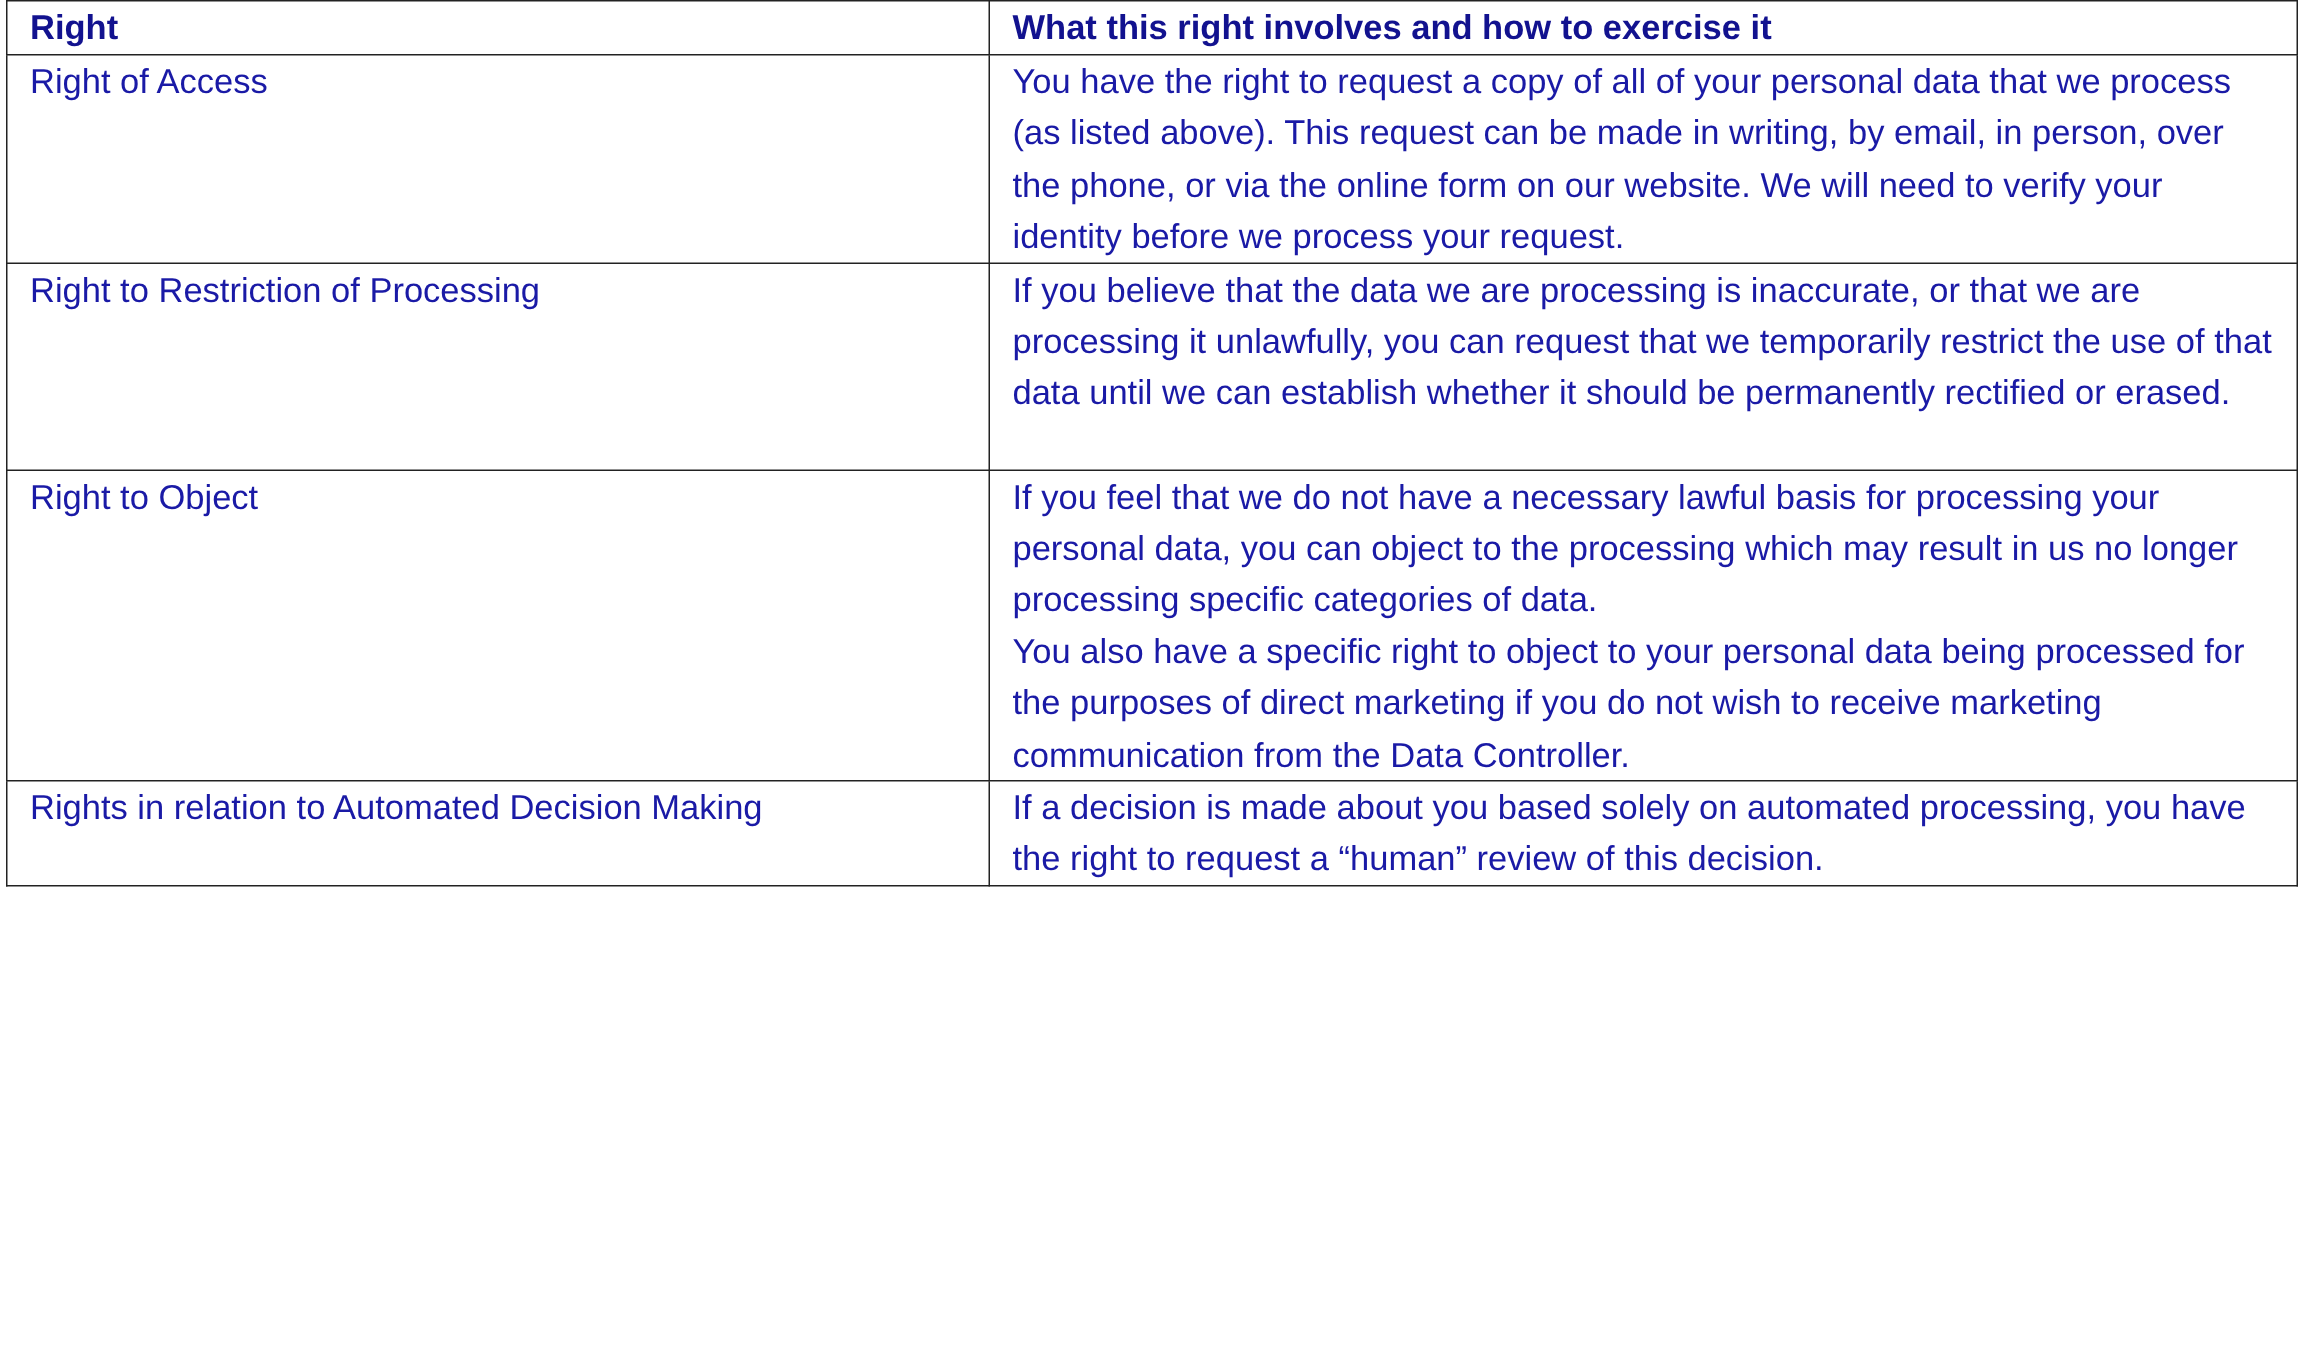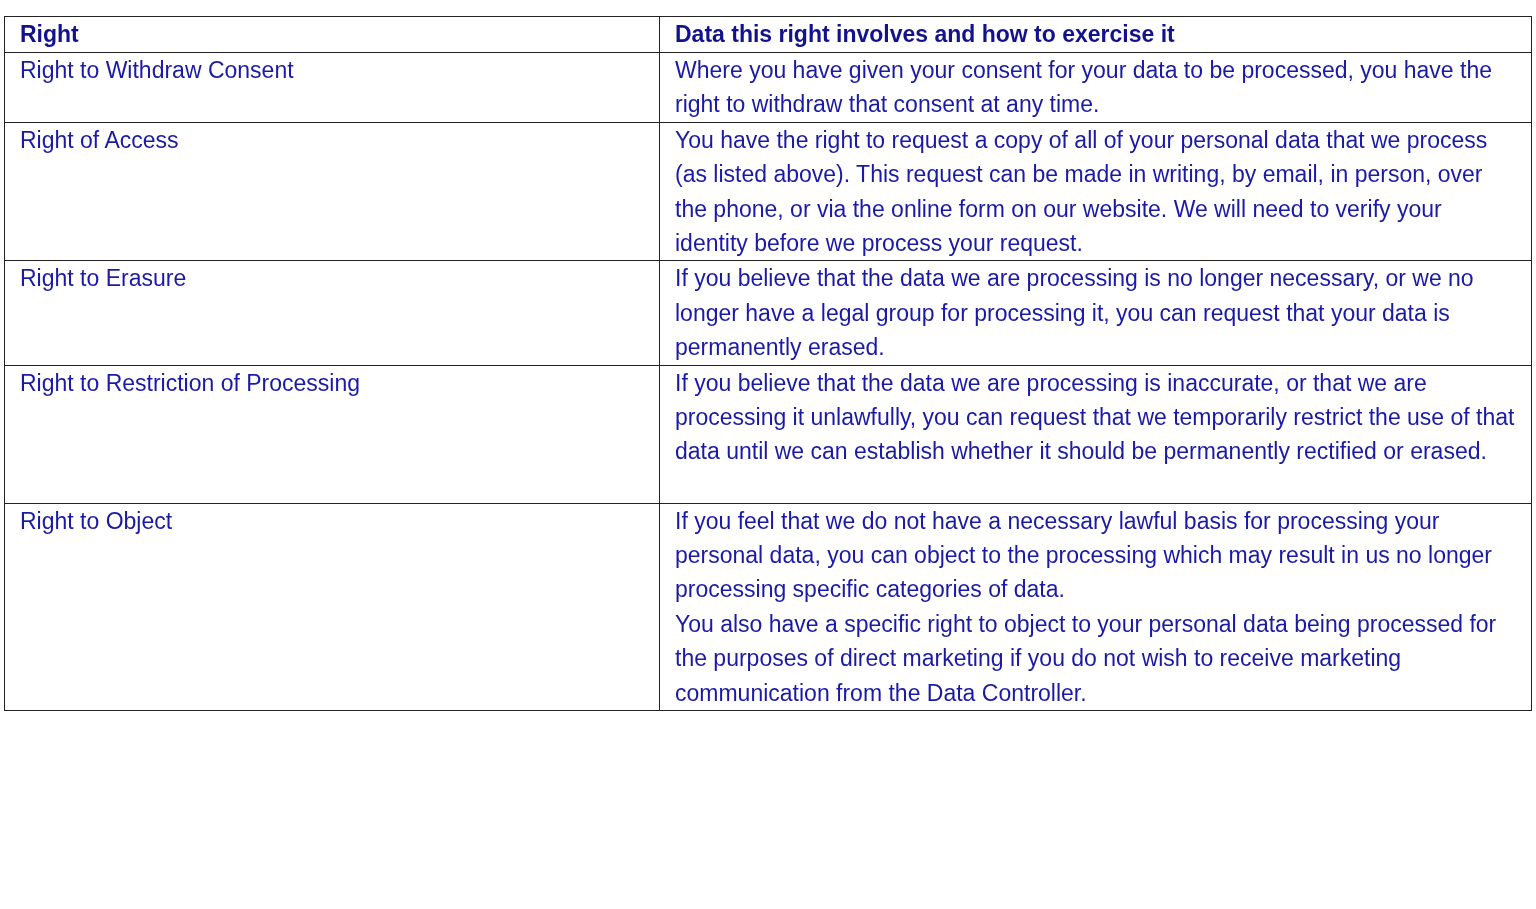--- a/index.html
+++ b/index.html
@@ -1,18 +1,18 @@
 <!DOCTYPE html>
 <html><head>
 <meta charset="utf-8">
 <style>
   html, body { margin:0; padding:0; background:#ffffff; }
   body { width:1536px; height:909px; overflow:hidden; font-family:"Liberation Sans", sans-serif; }
   table.rights {
-    position:absolute; left:4px; top:16px;
+    position:absolute; left:4px; top:0;
     width:1528px; border-collapse:collapse;
     table-layout:fixed; color:#1a1aa6;
     font-size:23px; line-height:34.4px;
   }
   table.rights td, table.rights th {
     border:1.5px solid #222; vertical-align:top;
     padding:0 15px 0 15px; text-align:left;
   }
   table.rights th { font-weight:bold; color:#12128f; height:35px; line-height:35px; }
   col.c1 { width:655px; }
@@ -25,49 +25,43 @@
 <body>
 
 <table class="rights">
   <colgroup>
       <col class="c1">
       <col>
     </colgroup>
   <thead>
     <tr>
       <th>Right</th>
-      <th>Data this right involves and how to exercise it</th>
+      <th>What this right involves and how to exercise it</th>
     </tr>
   </thead>
   <tbody>
-    <tr class="r1">
-      <td>Right to Withdraw Consent</td>
-      <td class="desc">
-          <p>Where you have given your consent for your data to be processed, you have the right to withdraw that consent at any time.</p>
-        </td>
-    </tr>
     <tr class="r2">
       <td>Right of Access</td>
       <td class="desc">
           <p>You have the right to request a copy of all of your personal data that we process (as listed above). This request can be made in writing, by email, in person, over the phone, or via the online form on our website. We will need to verify your identity before we process your request.</p>
-        </td>
-    </tr>
-    <tr class="r4">
-      <td>Right to Erasure</td>
-      <td class="desc">
-          <p>If you believe that the data we are processing is no longer necessary, or we no longer have a legal group for processing it, you can request that your data is permanently erased.</p>
         </td>
     </tr>
     <tr class="r5">
       <td>Right to Restriction of Processing</td>
       <td class="desc">
           <p>If you believe that the data we are processing is inaccurate, or that we are processing it unlawfully, you can request that we temporarily restrict the use of that data until we can establish whether it should be permanently rectified or erased.</p>
         </td>
     </tr>
     <tr class="r7">
       <td>Right to Object</td>
       <td class="desc">
         <p>If you feel that we do not have a necessary lawful basis for processing your personal data, you can object to the processing which may result in us no longer processing specific categories of data.</p>
         <p>You also have a specific right to object to your personal data being processed for the purposes of direct marketing if you do not wish to receive marketing communication from the Data Controller.</p>
       </td>
     </tr>
+    <tr class="r8">
+      <td>Rights in relation to Automated Decision Making</td>
+      <td class="desc">
+          <p>If a decision is made about you based solely on automated processing, you have the right to request a “human” review of this decision.</p>
+        </td>
+    </tr>
   </tbody>
 </table>
 
 </body></html>

